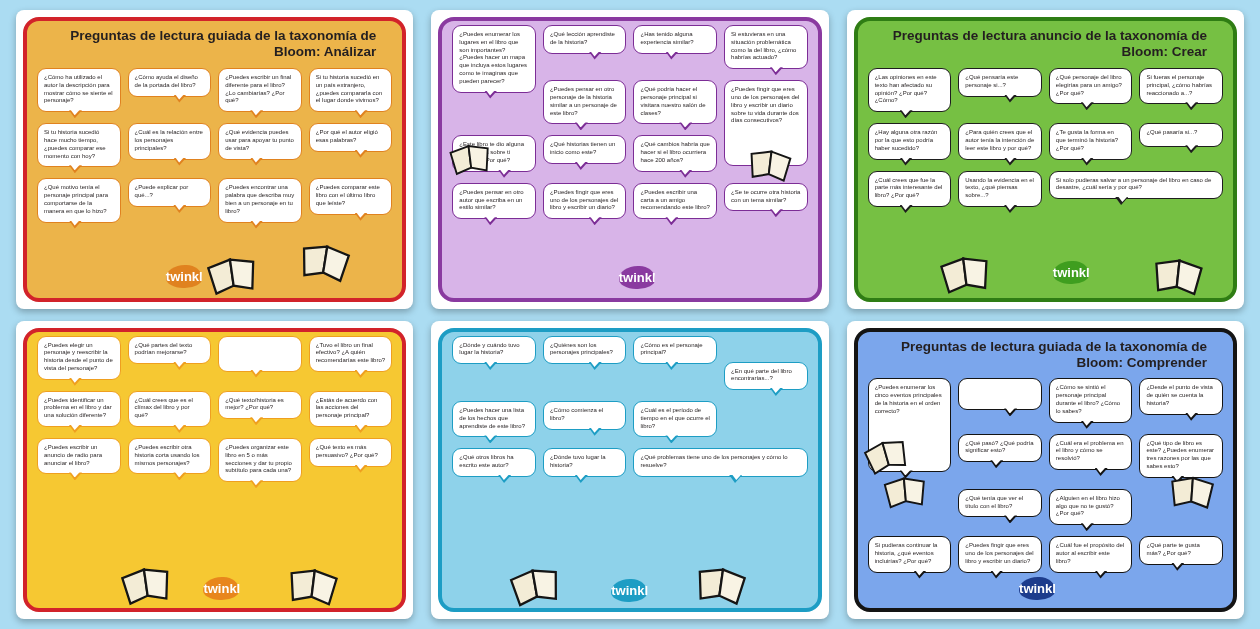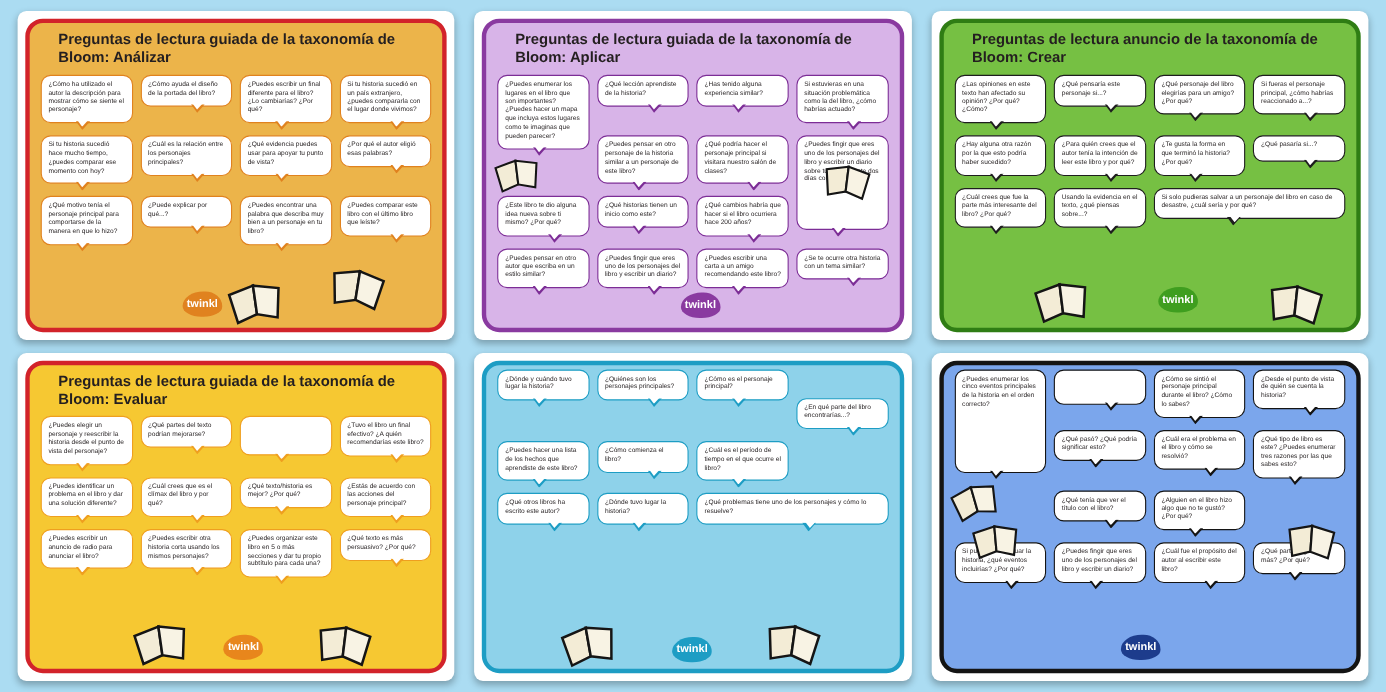--- a/index.html
+++ b/index.html
@@ -28,21 +28,21 @@
     background:var(--bg);
     border:4px solid var(--frame);
     border-radius:16px;
     overflow:hidden;
   }
   .title {
     font-weight:bold;
     font-size:13.5px;
     line-height:1.22;
     color:#241f20;
-    text-align:left;
+    text-align:right;
     padding:7px 26px 3px;
   }
   .bubbles {
     display:grid;
     grid-template-columns:repeat(4,1fr);
     gap:11px 7px;
     padding:4px 10px 0;
     align-items:start;
   }
   .bubble {
@@ -68,23 +68,23 @@
   }
   .bubble:nth-child(odd)::before { left:38%; }
   .bubble:nth-child(odd)::after  { left:39.5%; }
   .book { position:absolute; width:58px; height:42px; }
   .logo {
     position:absolute;
     width:36px; height:23px;
     background:var(--logo);
     border-radius:55% 45% 50% 50% / 60% 60% 42% 45%;
     color:#fff;
-    font-size:10px;
+    font-size:13px;
     font-weight:bold;
-    display:flex; align-items:center; justify-content:center;
+    display:flex; align-items:center; 
   }
 </style>
 </head>
 <body>
 
 <div class="board">
 
   <section class="sheet" style="--bg:#ecb44a;--frame:#d2232a;--bub:#e0821f;--logo:#e0821f;">
     <div class="panel">
       <div class="title">Preguntas de lectura guiada de la taxonomía de Bloom: Análizar</div>
@@ -111,21 +111,20 @@
           <path d="M32 7 L57 13 L52 42 L32 36 Z" fill="#f8f3e4" stroke="#151515" stroke-width="2.5"></path>
         </svg>
       <div class="logo" style="left:37%;bottom:10px;">
           <span>twinkl</span>
         </div>
     </div>
   </section>
 
   <section class="sheet" style="--bg:#d8b4e8;--frame:#8a3aa0;--bub:#7c2d96;--logo:#8a3aa0;">
     <div class="panel">
-      <div class="title">Preguntas de lectura guiada de la taxonomía de Bloom: Aplicar</div>
       <div class="bubbles">
         <div class="bubble" style="grid-area:1/1/3/2;">¿Puedes enumerar los lugares en el libro que son importantes? ¿Puedes hacer un mapa que incluya estos lugares como te imaginas que pueden parecer?</div>
         <div class="bubble" style="grid-area:1/2;">¿Qué lección aprendiste de la historia?</div>
         <div class="bubble" style="grid-area:1/3;">¿Has tenido alguna experiencia similar?</div>
         <div class="bubble" style="grid-area:1/4;">Si estuvieras en una situación problemática como la del libro, ¿cómo habrías actuado?</div>
         <div class="bubble" style="grid-area:2/2;">¿Puedes pensar en otro personaje de la historia similar a un personaje de este libro?</div>
         <div class="bubble" style="grid-area:2/3;">¿Qué podría hacer el personaje principal si visitara nuestro salón de clases?</div>
         <div class="bubble" style="grid-area:2/4/4/5;min-height:86px;">¿Puedes fingir que eres uno de los personajes del libro y escribir un diario sobre tu vida durante dos días consecutivos?</div>
         <div class="bubble" style="grid-area:3/1;">¿Este libro te dio alguna idea nueva sobre ti mismo? ¿Por qué?</div>
         <div class="bubble" style="grid-area:3/2;">¿Qué historias tienen un inicio como este?</div>
@@ -174,21 +173,20 @@
           <path d="M32 7 L57 13 L52 42 L32 36 Z" fill="#f8f3e4" stroke="#151515" stroke-width="2.5"></path>
         </svg>
       <div class="logo" style="left:52%;bottom:14px;">
           <span>twinkl</span>
         </div>
     </div>
   </section>
 
   <section class="sheet" style="--bg:#f6c832;--frame:#d2232a;--bub:#ef9f1f;--logo:#e8861c;">
     <div class="panel">
-      <div class="title">Preguntas de lectura guiada de la taxonomía de Bloom: Evaluar</div>
       <div class="bubbles">
         <div class="bubble">¿Puedes elegir un personaje y reescribir la historia desde el punto de vista del personaje?</div>
         <div class="bubble">¿Qué partes del texto podrían mejorarse?</div>
         <div class="bubble" style="min-height:36px;"></div>
         <div class="bubble">¿Tuvo el libro un final efectivo? ¿A quién recomendarías este libro?</div>
         <div class="bubble">¿Puedes identificar un problema en el libro y dar una solución diferente?</div>
         <div class="bubble">¿Cuál crees que es el clímax del libro y por qué?</div>
         <div class="bubble">¿Qué texto/historia es mejor? ¿Por qué?</div>
         <div class="bubble">¿Estás de acuerdo con las acciones del personaje principal?</div>
         <div class="bubble">¿Puedes escribir un anuncio de radio para anunciar el libro?</div>
@@ -233,20 +231,21 @@
           <path d="M32 7 L57 13 L52 42 L32 36 Z" fill="#f8f3e4" stroke="#151515" stroke-width="2.5"></path>
         </svg>
       <div class="logo" style="left:45%;bottom:6px;">
           <span>twinkl</span>
         </div>
     </div>
   </section>
 
   <section class="sheet" style="--bg:#7ba6ec;--frame:#141414;--bub:#141414;--logo:#1d3c8c;">
     <div class="panel">
+      <div class="title">Preguntas de lectura guiada de la taxonomía de Bloom: Comprender</div>
       <div class="bubbles">
         <div class="bubble" style="grid-area:1/1/3/2;min-height:94px;">¿Puedes enumerar los cinco eventos principales de la historia en el orden correcto?</div>
         <div class="bubble" style="grid-area:1/2;min-height:32px;"></div>
         <div class="bubble" style="grid-area:1/3;">¿Cómo se sintió el personaje principal durante el libro? ¿Cómo lo sabes?</div>
         <div class="bubble" style="grid-area:1/4;">¿Desde el punto de vista de quién se cuenta la historia?</div>
         <div class="bubble" style="grid-area:2/2;">¿Qué pasó? ¿Qué podría significar esto?</div>
         <div class="bubble" style="grid-area:2/3;">¿Cuál era el problema en el libro y cómo se resolvió?</div>
         <div class="bubble" style="grid-area:2/4;">¿Qué tipo de libro es este? ¿Puedes enumerar tres razones por las que sabes esto?</div>
         <div class="bubble" style="grid-area:3/2;">¿Qué tenía que ver el título con el libro?</div>
         <div class="bubble" style="grid-area:3/3;">¿Alguien en el libro hizo algo que no te gustó? ¿Por qué?</div>

